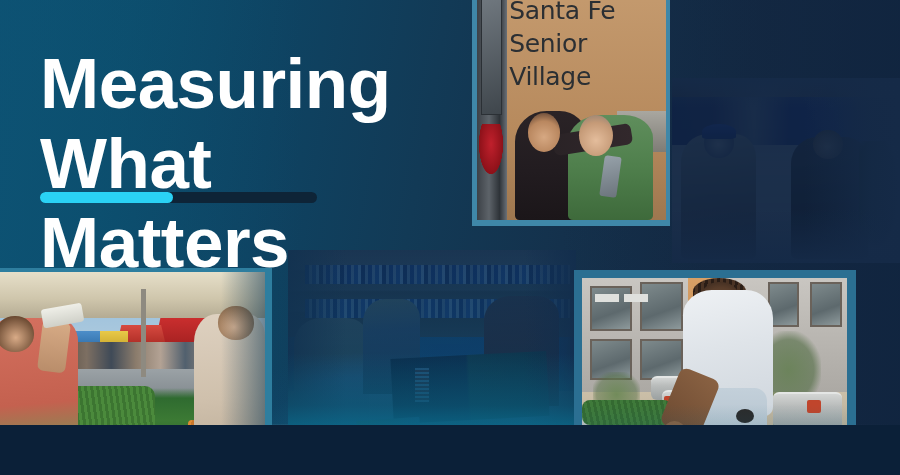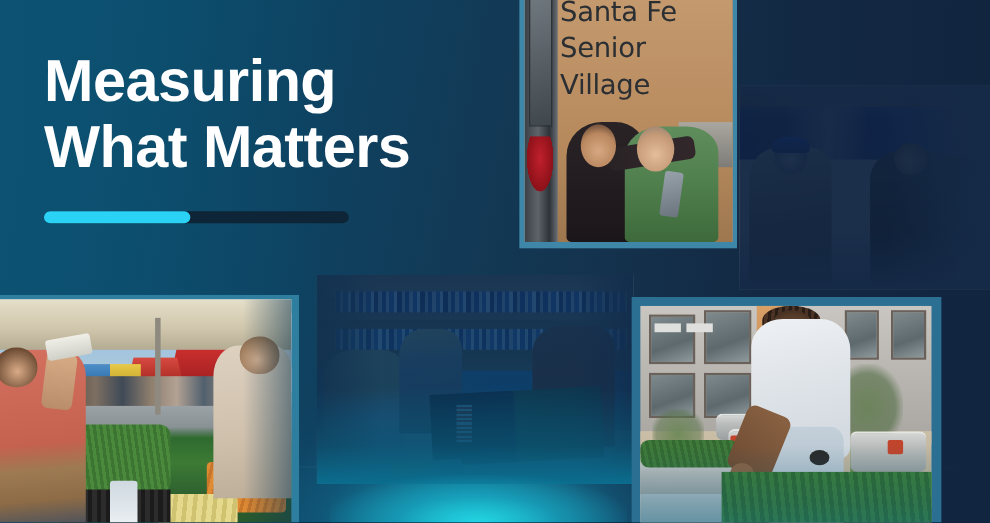--- a/index.html
+++ b/index.html
@@ -7,21 +7,21 @@
     padding: 0;
     background: #0b2038;
   }
   body {
     font-family: "Liberation Sans", sans-serif;
   }
 
   .banner {
     position: relative;
     width: 900px;
-    height: 475px;
+    height: 425px;
     overflow: hidden;
     background: linear-gradient(100deg,
         #0d5070 0%,
         #0c4c6b 14%,
         #0e4362 30%,
         #123a56 46%,
         #14314c 62%,
         #152b45 78%,
         #152a47 100%);
   }
@@ -48,21 +48,21 @@
     left: 40px;
     top: 44px;
     width: 400px;
     z-index: 30;
   }
   .headline {
     margin: 0;
     color: #ffffff;
     font-family: "Liberation Sans", sans-serif;
     font-weight: bold;
-    font-size: 54px;
+    font-size: 71px;
     line-height: 1.12;
     letter-spacing: -0.5px;
     white-space: pre-line;
   }
 
   .accent-track {
     position: absolute;
     left: 40px;
     top: 192px;
     width: 277px;

